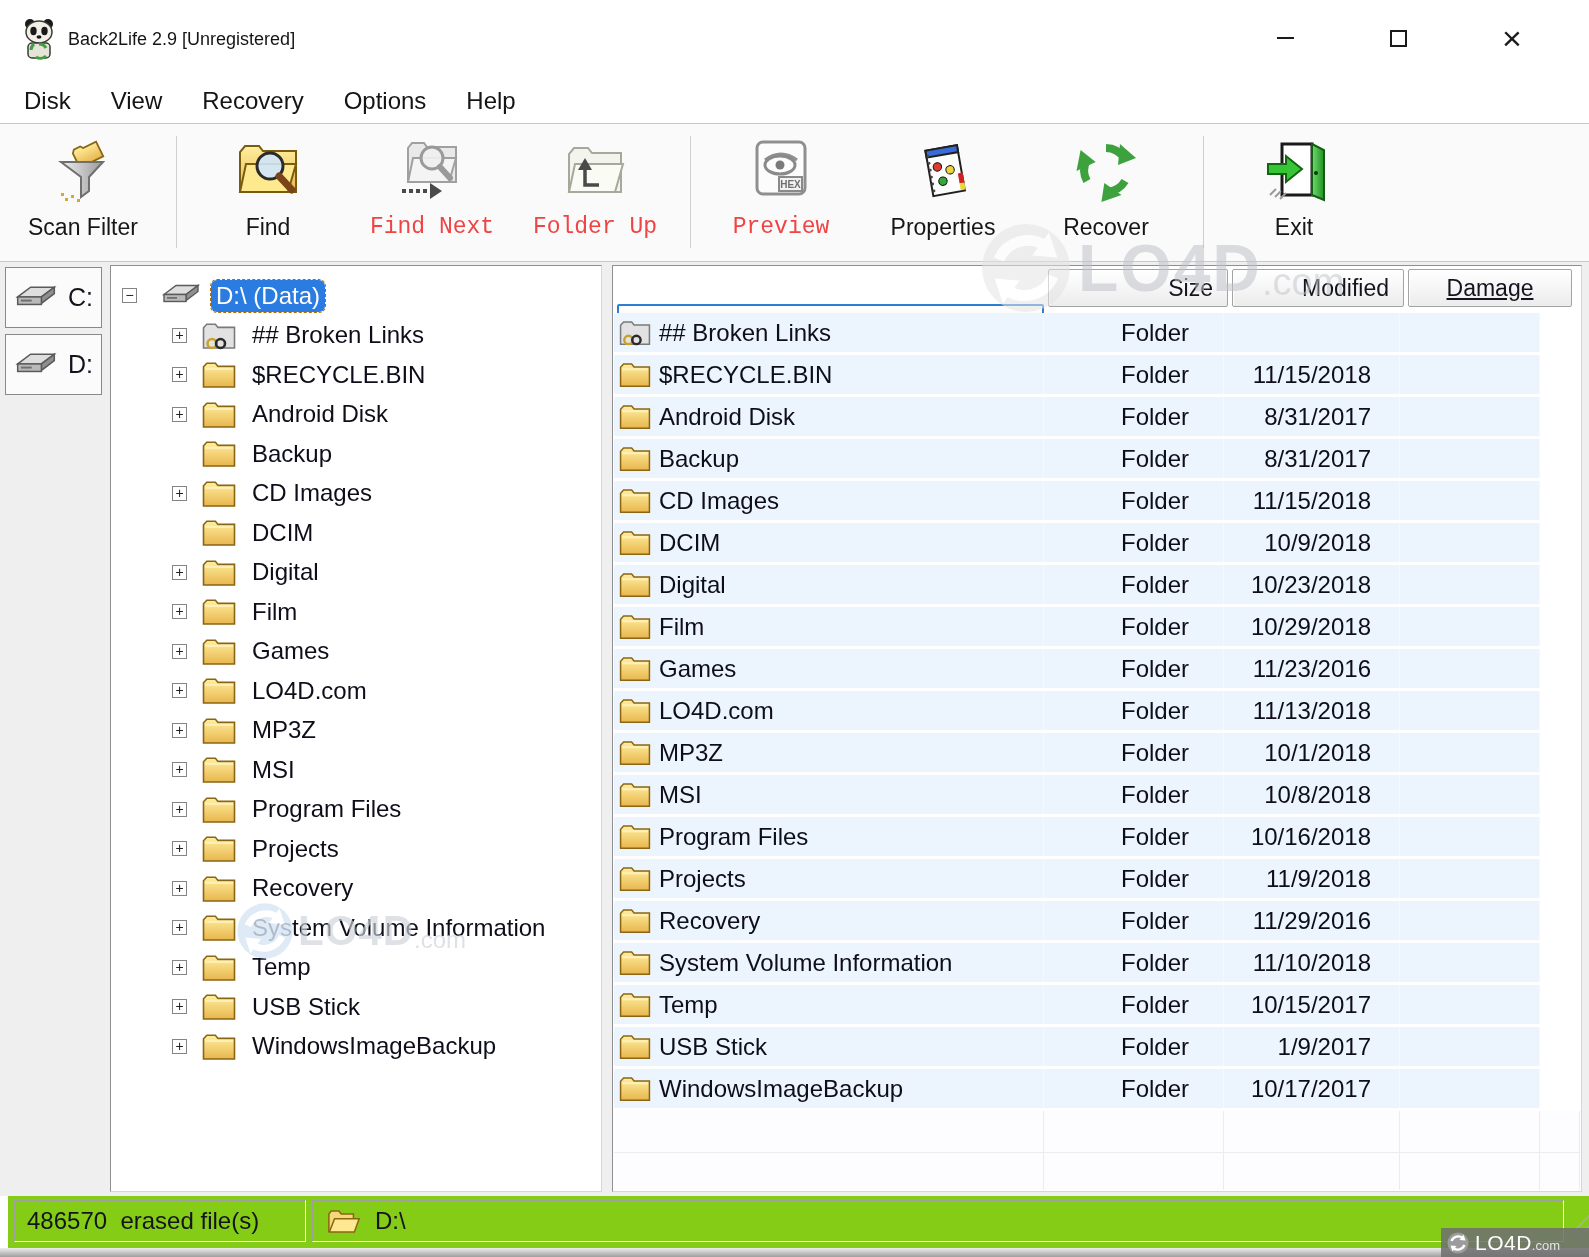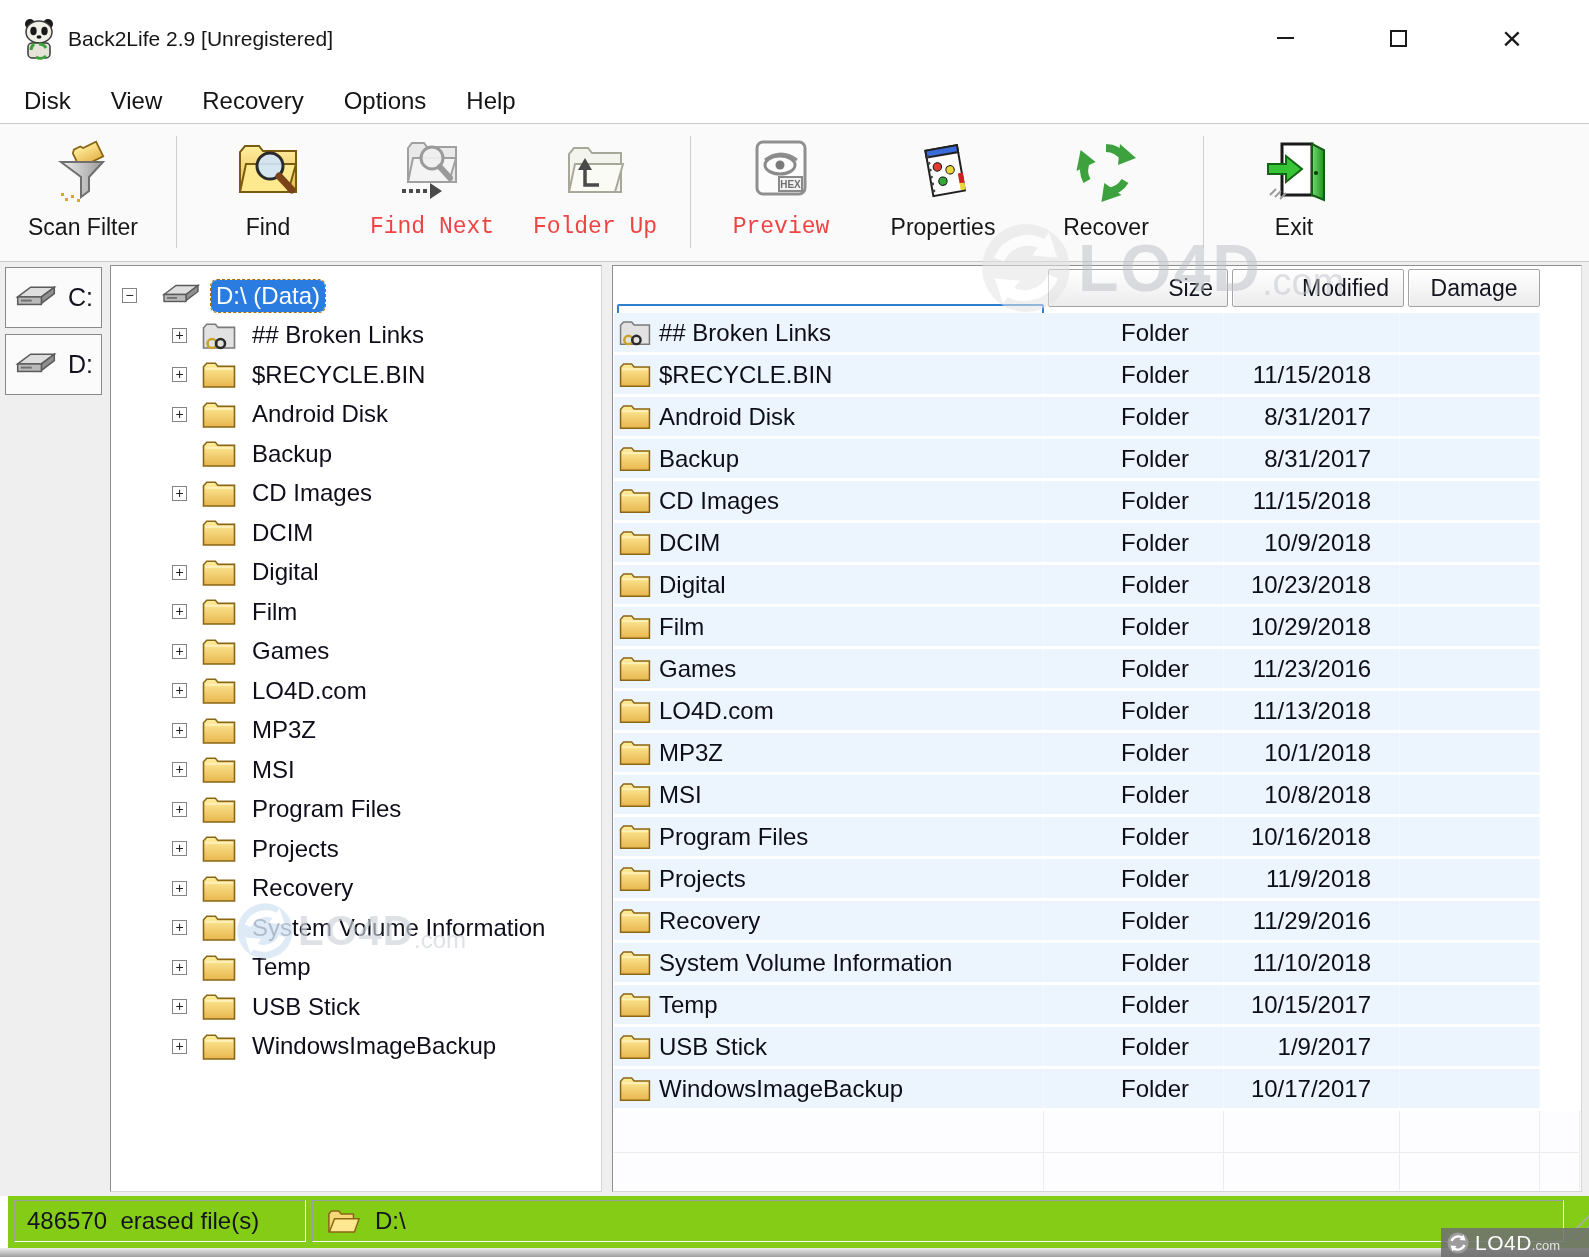--- a/index.html
+++ b/index.html
@@ -4,21 +4,21 @@
 <style>
   html,body{margin:0;padding:0;background:#dcdcdc;}
   .window{position:relative;width:1589px;height:1257px;background:#ffffff;overflow:hidden;
           font-family:"Liberation Sans", sans-serif;color:#101018;}
   .ic{display:inline-block;line-height:0;}
   .ic svg{display:block;width:100%;height:100%;}
 
   
   .titlebar{position:absolute;left:0;top:0;width:100%;height:78px;background:#fff;}
   .app-icon{position:absolute;left:20px;top:17px;width:38px;height:44px;}
-  .title-text{position:absolute;left:68px;top:0;height:78px;line-height:78px;font-size:21px;color:#151515;}
+  .title-text{position:absolute;left:68px;top:0;height:78px;line-height:78px;font-size:18px;color:#151515;}
   .win-btn{position:absolute;top:8px;width:86px;height:60px;display:flex;align-items:center;justify-content:center;}
   .g-min{width:17px;height:2px;background:#1a1a1a;}
   .g-max{width:17px;height:17px;border:2px solid #1a1a1a;box-sizing:border-box;}
   .g-close{font-size:34px;color:#1a1a1a;font-weight:300;line-height:1;}
 
   
   .menubar{position:absolute;left:0;top:78px;width:100%;height:46px;background:#fff;display:flex;align-items:center;border-bottom:1px solid #c9c9c9;box-sizing:border-box;}
   .menu-item{padding:0 20px;font-size:24px;color:#141414;height:100%;display:flex;align-items:center;}
   .menu-item:first-child{margin-left:4px;}
 
@@ -475,21 +475,21 @@
             <span class="tree-label">WindowsImageBackup</span>
           </div>
         </div>
     </div>
 
     <div class="panel list-panel">
       <div class="list-header" id="list-header">
           <div class="hdr-box sorted hdr-align-left" style="left: 3px; width: 427px;">File name</div>
           <div class="hdr-box hdr-align-right" style="left: 434px; width: 180px;">Size</div>
           <div class="hdr-box hdr-align-right" style="left: 618px; width: 172px;">Modified</div>
-          <div class="hdr-box hdr-align-center" style="left: 794px; width: 132px;">Damage</div>
+          <div class="hdr-box hdr-align-center" style="left: 794px; width: 164px; text-decoration: underline;">Damage</div>
         </div>
       <div class="list-rows" id="list-rows">
           <div class="list-row">
             <div class="cell c-name"><span class="ic list-ic"><svg viewBox="0 0 34 29">
                   <path d="M1.5 27 V6.8 L4.8 3.2 h8.6 l2.6 3.2 H32.5 V27 Z" fill="#e2e2e2" stroke="#7a7a7a" stroke-width="1.6"></path>
                   <circle cx="10" cy="22.5" r="4.5" fill="none" stroke="#c9a22a" stroke-width="2.6"></circle>
                   <circle cx="18.5" cy="22.5" r="4.5" fill="none" stroke="#2a2a2a" stroke-width="2.6"></circle>
                 </svg></span><span class="fn">## Broken Links</span></div>
             <div class="cell c-size">Folder</div>
             <div class="cell c-mod"></div>

